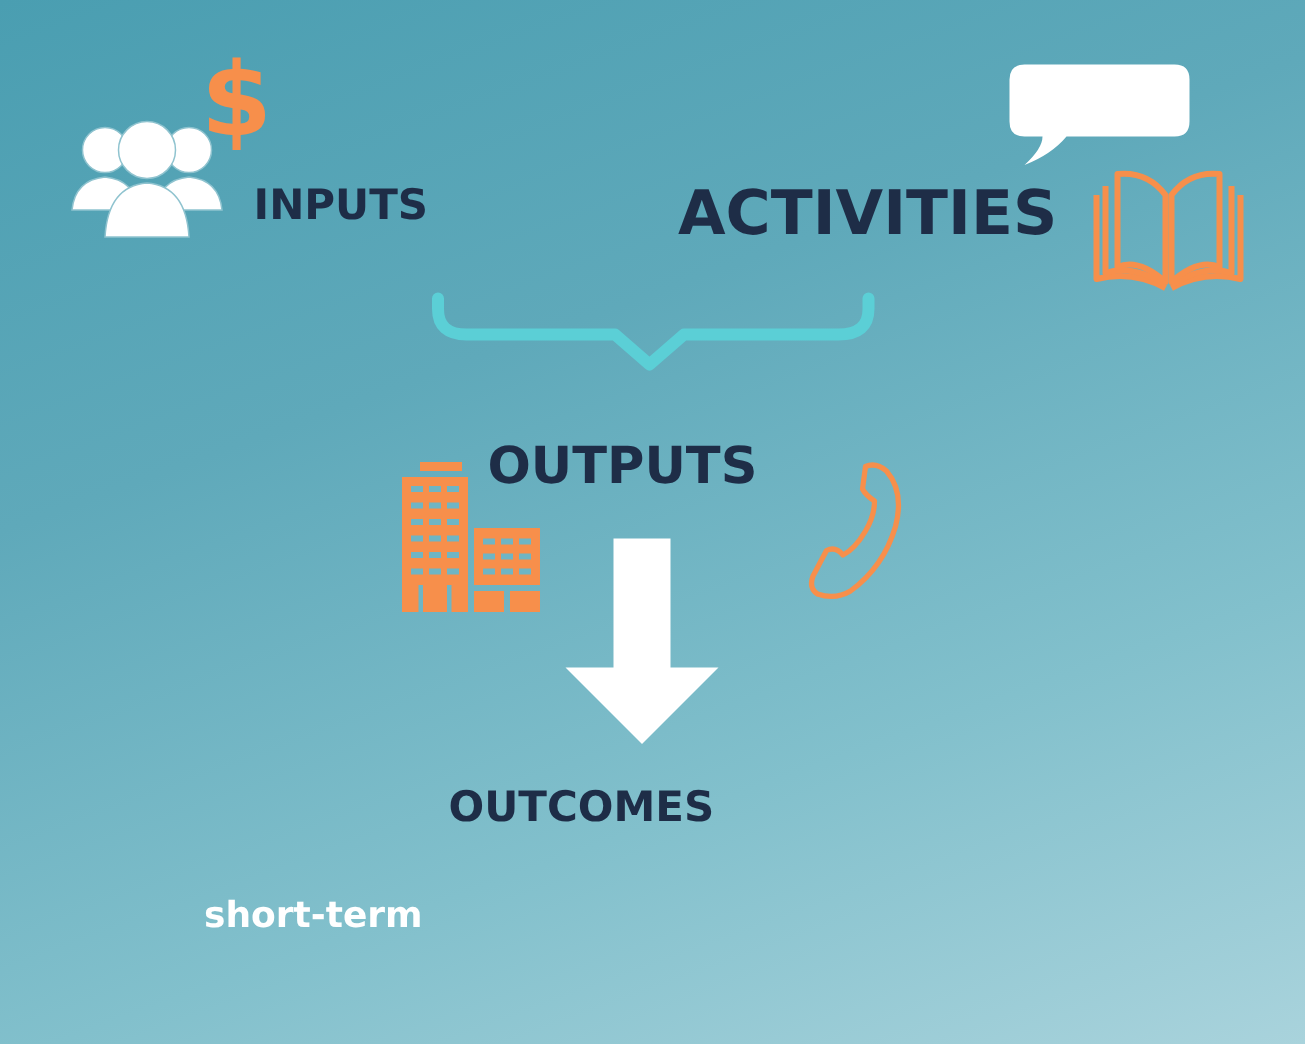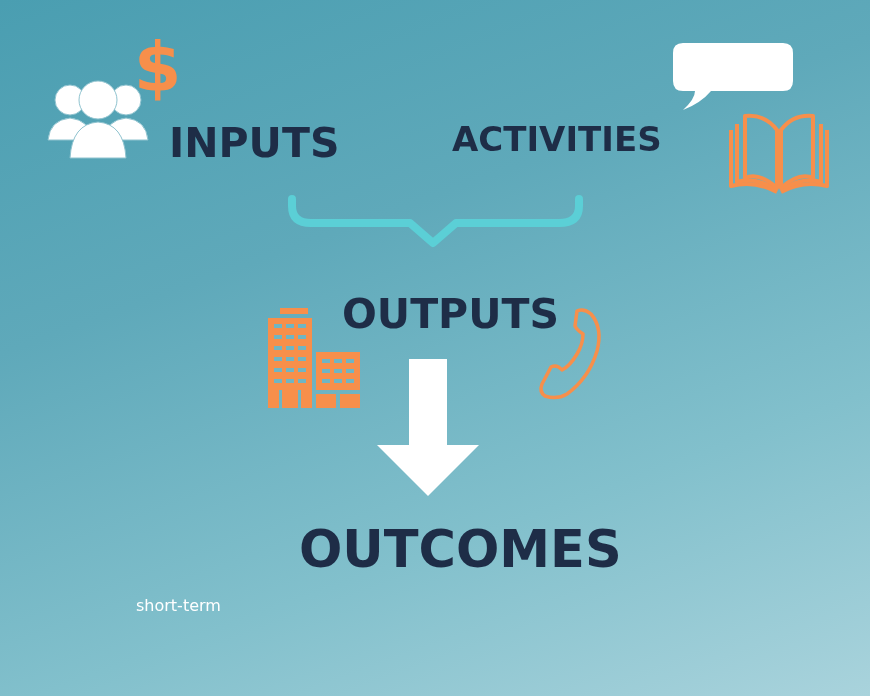--- a/index.html
+++ b/index.html
@@ -7,21 +7,21 @@
   .canvas {
     position: relative; width: 870px; height: 696px; overflow: hidden;
     background: linear-gradient(160deg, #4a9eb1 0%, #5fa9ba 35%, #82c0cc 70%, #a9d3dc 100%);
     font-family: "DejaVu Sans", "Liberation Sans", sans-serif;
   }
   .label {
     position: absolute; color: #1e2d47; font-weight: bold;
     font-size: 40px; letter-spacing: 0px; line-height: 1; white-space: nowrap;
   }
   .sub {
-    position: absolute; color: #ffffff; font-weight: normal; font-size: 16px;
+    position: absolute; color: #ffffff; font-weight: bold; font-size: 24px;
     line-height: 1; white-space: nowrap;
   }
   svg { position: absolute; overflow: visible; }
 </style>
 </head>
 <body>
 
 <div class="canvas">
 
   <svg width="115" height="80" style="left:48px; top:78px;" viewBox="0 0 115 80">
@@ -30,42 +30,42 @@
       <path d="M0 62 Q2 42 22 40 Q42 42 44 62 Z"></path>
       <circle cx="78" cy="22" r="15"></circle>
       <path d="M56 62 Q58 42 78 40 Q98 42 100 62 Z"></path>
       <circle cx="50" cy="22" r="19"></circle>
       <path d="M22 80 Q24 46 50 44 Q76 46 78 80 Z"></path>
     </g>
   </svg>
 
   <div style="position:absolute; left:134px; top:34px; color:#f78f4b; font-weight:bold; font-size:68px; line-height:1; font-family:'DejaVu Sans', sans-serif;">$</div>
 
-  <div class="label" style="left:169px; top:123px; font-size:41px;">INPUTS</div>
+  <div class="label" style="left:169px; top:123px; font-size:28px;">INPUTS</div>
 
-  <div class="label" style="left:452px; top:122px; font-size:34px;">ACTIVITIES</div>
+  <div class="label" style="left:452px; top:122px; font-size:41px;">ACTIVITIES</div>
 
   <svg width="125" height="70" style="left:673px; top:43px;" viewBox="0 0 125 70">
     <path d="M10 0 H110 Q120 0 120 10 V38 Q120 48 110 48 H38 Q28 60 10 67 Q22 56 22 48 H10 Q0 48 0 38 V10 Q0 0 10 0 Z" fill="#ffffff"></path>
   </svg>
 
   <svg width="110" height="85" style="left:725px; top:110px;" viewBox="0 0 110 85" fill="none" stroke="#f78f4b" stroke-width="4" stroke-linejoin="round">
     <path d="M52 82 Q30 70 6 76 V20"></path>
     <path d="M52 80 Q30 66 12 72 V14"></path>
     <path d="M52 78 Q34 62 20 68 V6 Q40 4 52 20 Z"></path>
     <path d="M56 82 Q78 70 102 76 V20"></path>
     <path d="M56 80 Q78 66 96 72 V14"></path>
     <path d="M56 78 Q74 62 88 68 V6 Q68 4 56 20 Z"></path>
   </svg>
 
   <svg width="310" height="70" style="left:283px; top:190px;" viewBox="0 0 310 70" fill="none" stroke="#5bcfd6" stroke-width="8" stroke-linecap="round" stroke-linejoin="round">
     <path d="M9 9 V16 Q9 33 28 33 H127 L150 53 L173 33 H276 Q296 33 296 16 V9"></path>
   </svg>
 
-  <div class="label" style="left:342px; top:294px; font-size:41px;">OUTPUTS</div>
+  <div class="label" style="left:325px; top:294px; font-size:34px;">OUTPUTS</div>
 
   <svg width="95" height="100" style="left:266px; top:308px;" viewBox="0 0 95 100">
     <g fill="#f78f4b">
       <rect x="14" y="0" width="28" height="6"></rect>
       <rect x="2" y="10" width="44" height="90"></rect>
       <rect x="50" y="44" width="44" height="38"></rect>
       <rect x="50" y="86" width="20" height="14"></rect>
       <rect x="74" y="86" width="20" height="14"></rect>
     </g>
     <g fill="#6fb5c4">
@@ -102,16 +102,16 @@
   </svg>
 
   <svg width="70" height="95" style="left:537px; top:306px;" viewBox="0 0 70 95" fill="none" stroke="#f78f4b" stroke-width="3.5" stroke-linejoin="round">
     <path d="M40 5 Q47 2 54 8 Q66 22 60 45 Q52 72 30 88 Q20 94 8 90 Q2 86 5 78 L14 61 Q20 58 25 64 Q33 60 40 48 Q46 38 46 28 Q40 24 38 20 Z"></path>
   </svg>
 
   <svg width="106" height="138" style="left:375px; top:359px;" viewBox="0 0 106 138">
     <path d="M34 0 H72 V86 H104 L53 137 L2 86 H34 Z" fill="#ffffff"></path>
   </svg>
 
-  <div class="label" style="left:299px; top:524px; font-size:51px;">OUTCOMES</div>
+  <div class="label" style="left:299px; top:524px; font-size:28px;">OUTCOMES</div>
 
   <div class="sub" style="left:136px; top:598px;">short-term</div>
 </div>
 
 </body></html>

